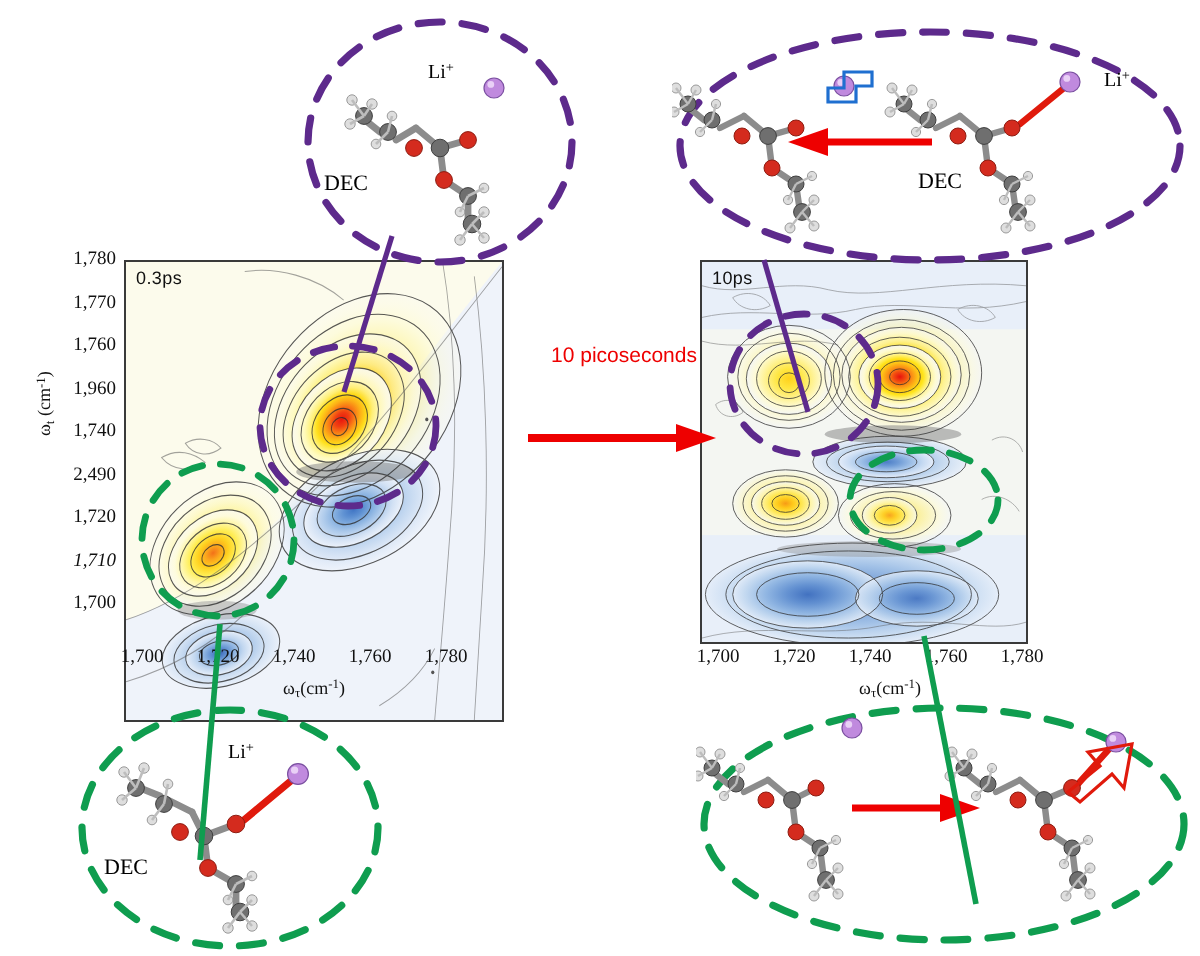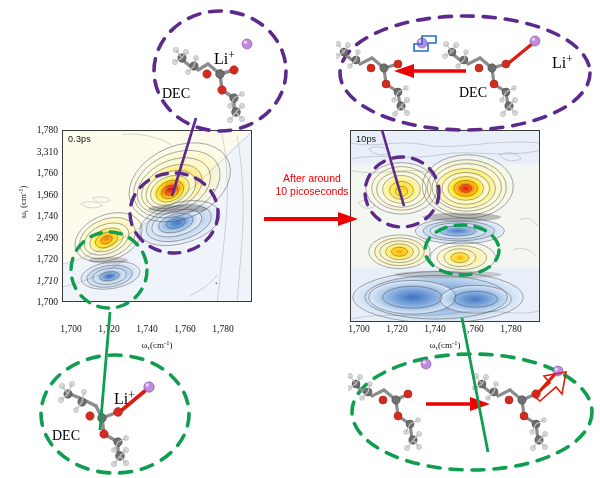--- a/index.html
+++ b/index.html
@@ -4,22 +4,22 @@
 <style>
   html,body{margin:0;padding:0;background:#ffffff;}
   body{
     width:600px;height:478px;position:relative;overflow:hidden;
     font-family:"Liberation Serif",serif;color:#000;
   }
   .fig{position:absolute;left:0;top:0;width:600px;height:478px;}
 
   
   .panel{position:absolute;}
-  #panel-left{left:62px;top:130px;width:190px;height:172px;}
-  #panel-right{left:350px;top:130px;width:190px;height:192px;}
+  #panel-left{left:62px;top:130px;width:190px;height:231px;}
+  #panel-right{left:350px;top:130px;width:164px;height:192px;}
   .plotbox{position:absolute;left:0;top:0;width:100%;height:100%;
            border:1px solid #3a3a3a;box-sizing:border-box;overflow:hidden;background:#ffffff;}
   .plotbox svg{display:block;width:100%;height:100%;}
 
   .time-label{
     position:absolute;left:6px;top:4px;font-size:9px;
     font-family:"Liberation Sans",sans-serif;color:#111;
     letter-spacing:.2px;z-index:6;
   }
 
@@ -64,39 +64,39 @@
   .bubble{position:absolute;}
   .bubble svg.ring{position:absolute;left:0;top:0;width:100%;height:100%;overflow:visible;}
   .bubble .inner{position:absolute;left:0;top:0;width:100%;height:100%;}
 
   #bubble-tl{left:150px;top:8px;width:140px;height:126px;}
   #bubble-tr{left:336px;top:12px;width:258px;height:122px;}
   #bubble-bl{left:36px;top:352px;width:158px;height:124px;}
   #bubble-br{left:348px;top:350px;width:248px;height:124px;}
 
   .molcaption{
-    position:absolute;font-size:14px;font-family:"Liberation Serif",serif;color:#000;
+    position:absolute;font-size:11px;font-family:"Liberation Serif",serif;color:#000;
     white-space:nowrap;
   }
-  .li-caption{font-size:16px;margin-top:19px;}
+  .li-caption{font-size:10px;}
 
   
   #leaders{position:absolute;left:0;top:0;width:600px;height:478px;pointer-events:none;z-index:4;}
 
   
   .zone{position:absolute;pointer-events:none;z-index:5;}
 </style>
 </head>
 <body>
 
 <div class="fig">
 
   <div class="ytick-col">
     <div class="ytick" style="top:-5px;">1,780</div>
-    <div class="ytick" style="top:16.5px;">3,310</div>
+    <div class="ytick" style="top:16.5px;">1,770</div>
     <div class="ytick" style="top:38px;">1,760</div>
     <div class="ytick" style="top:59.5px;">1,960</div>
     <div class="ytick" style="top:81px;">1,740</div>
     <div class="ytick" style="top:102.5px;">2,490</div>
     <div class="ytick" style="top:124px;">1,720</div>
     <div class="ytick" style="top:145.5px;font-style:italic;">1,710</div>
     <div class="ytick" style="top:167px;">1,700</div>
   </div>
 
   <div class="ylabel">
@@ -377,21 +377,20 @@
     <ellipse cx="112" cy="83" rx="44" ry="40" fill="none" stroke="#5d2a8c" stroke-width="3.4" stroke-dasharray="11 9" stroke-linecap="round"></ellipse>
     <ellipse cx="47" cy="140" rx="38" ry="38" fill="none" stroke="#0f9d4f" stroke-width="3.4" stroke-dasharray="11 9" stroke-linecap="round"></ellipse>
   </svg>
 
   <svg class="zone" style="left:350px;top:130px;width:190px;height:192px;" viewBox="0 0 190 192">
     <ellipse cx="52" cy="62" rx="37" ry="35" fill="none" stroke="#5d2a8c" stroke-width="3.4" stroke-dasharray="11 9" stroke-linecap="round"></ellipse>
     <ellipse cx="112" cy="120" rx="37" ry="25" fill="none" stroke="#0f9d4f" stroke-width="3.4" stroke-dasharray="11 9" stroke-linecap="round"></ellipse>
   </svg>
 
   <div id="transition">
-    <div>After around</div>
     <div>10 picoseconds</div>
   </div>
   <svg id="transition-arrow" viewBox="0 0 100 18">
     <line x1="2" y1="9" x2="78" y2="9" stroke="#ee0000" stroke-width="4"></line>
     <polygon points="76,2 96,9 76,16" fill="#ee0000"></polygon>
   </svg>
 
   <svg id="leaders" viewBox="0 0 600 478">
     <line x1="196" y1="118" x2="172" y2="196" stroke="#5d2a8c" stroke-width="2.6"></line>
     <line x1="382" y1="130" x2="404" y2="206" stroke="#5d2a8c" stroke-width="2.6"></line>

